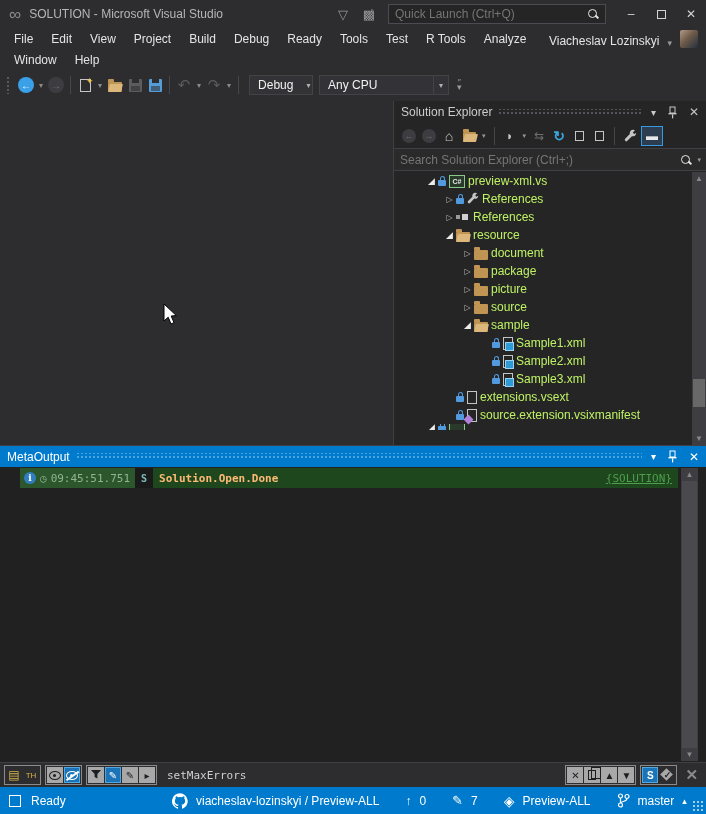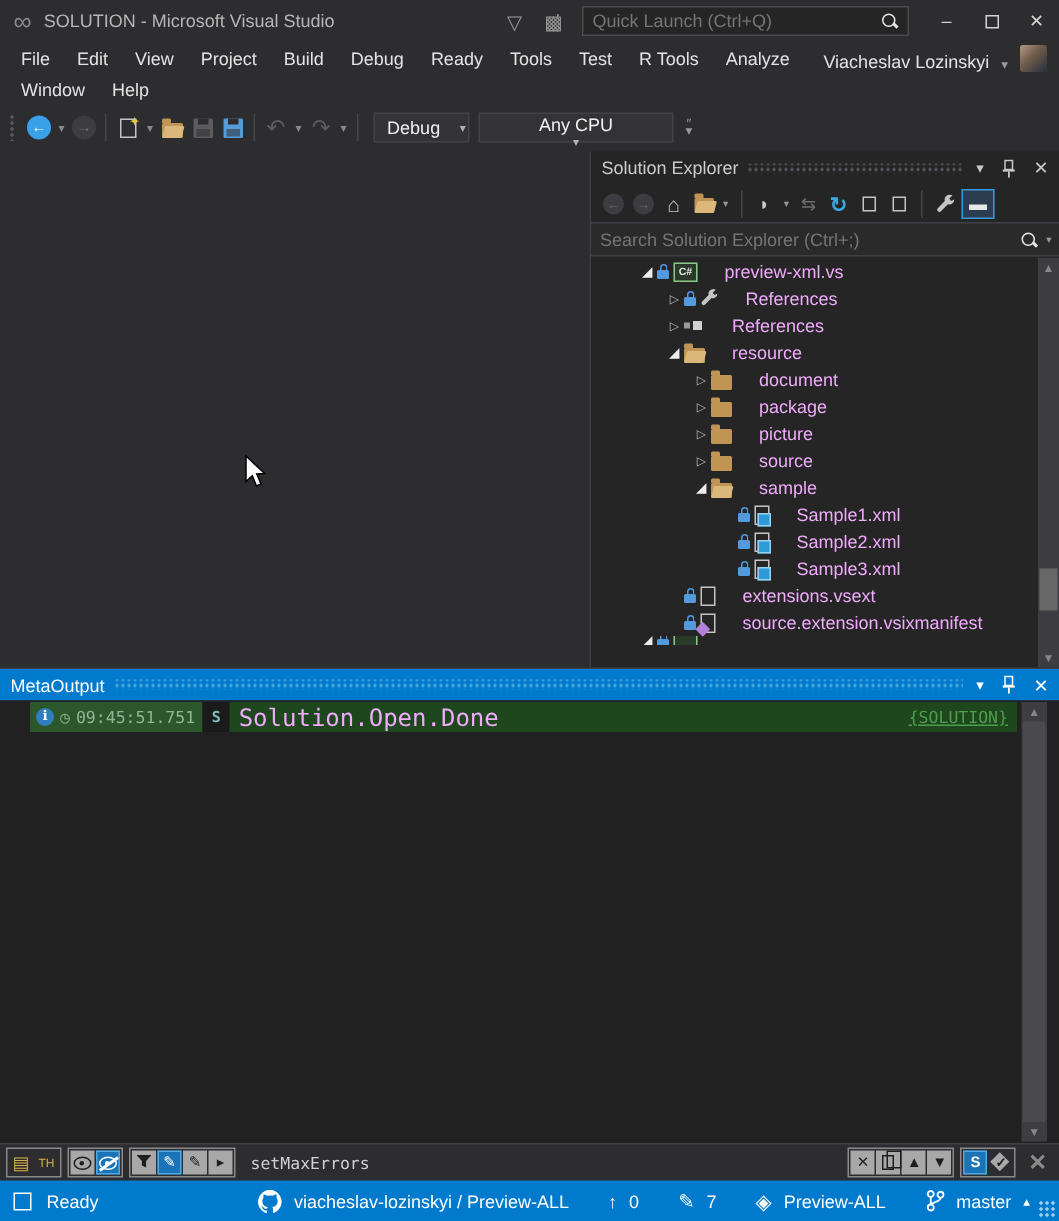--- a/index.html
+++ b/index.html
@@ -100,21 +100,21 @@
     display:flex; align-items:center; justify-content:center; color:#e8e8e8; }
   #se-search { height:23px; background:#2a2a2b; border-top:1px solid #3F3F46;
     border-bottom:1px solid #3F3F46; display:flex; align-items:center; }
   #se-search input { flex:1; background:transparent; border:none; outline:none; color:#8a8a8a;
     font-size:12px; padding:0 6px; font-family:"Liberation Sans",sans-serif; }
 
   #se-tree { position:absolute; left:0; top:71px; right:14px; bottom:0; overflow:hidden; }
   .trow { display:flex; align-items:center; height:18px; white-space:nowrap; }
   .trow .arrow { width:13px; flex:0 0 13px; font-size:8px; color:#b8b8b8; text-align:center; }
   .trow .arrow.exp { color:#ececec; font-size:9px; }
-  .tlabel { margin-left:18px; color:#f0abfc; }
+  .tlabel { margin-left:3px; color:#bef264; }
   .ic-lock { position:relative; width:8px; height:6px; background:#519ADE; border-radius:1px;
     margin-right:3px; margin-top:3px; flex:0 0 auto; }
   .ic-lock::before { content:""; position:absolute; left:1.5px; top:-3.5px; width:3px; height:3px;
     border:1.4px solid #519ADE; border-bottom:none; border-radius:3px 3px 0 0; }
   .ic-csproj { display:inline-flex; align-items:center; justify-content:center; width:16px; height:13px;
     border:1px solid #87C987; background:#2a3a2a; color:#e8e8e8; font-size:7px; font-weight:bold; flex:0 0 auto; }
   .ic-wrench { color:#c5c5c5; font-size:11px; flex:0 0 auto; }
   .ic-refs { position:relative; width:14px; height:8px; flex:0 0 auto; }
   .ic-refs::before { content:""; position:absolute; left:0; top:2px; width:4px; height:4px; background:#9a9a9a; }
   .ic-refs::after { content:""; position:absolute; right:2px; top:1px; width:6px; height:6px; background:#d0d0d0; }
@@ -139,21 +139,21 @@
     font-family:"DejaVu Sans Mono", monospace; font-size:11px; }
   #log-left { display:flex; align-items:center; background:#2C572C; padding:0 5px 0 4px; gap:4px; }
   .info-ic { width:12px; height:12px; border-radius:50%; background:#2f7fc0; color:#fff;
     font-size:9px; font-weight:bold; display:flex; align-items:center; justify-content:center;
     font-family:"DejaVu Serif", serif; }
   .clock-ic { color:#8fae8f; font-size:11px; }
   #log-time { color:#93b493; }
   #log-sbox { width:18px; background:#1a1a1a; display:flex; align-items:center; justify-content:center; }
   .s-logo { color:#7fbfbf; font-size:10px; font-weight:bold; }
   #log-main { flex:1; background:#1E471E; display:flex; align-items:center; padding:0 6px; }
-  #log-msg { color:#f0abfc; font-weight:normal; font-size:16px; }
+  #log-msg { color:#fdba74; font-weight:bold; font-size:11px; }
   #log-tag { margin-left:auto; color:#4E9E4E;text-decoration:underline; }
   #out-scroll { position:absolute; right:8px; top:1px; width:17px; bottom:1px; background:#3E3E42; }
   #out-thumb { position:absolute; left:1px; right:1px; top:13px; bottom:13px; background:#4a4a4e; }
   #out-scroll .sb-arrow { width:17px; }
 
   
   #out-toolbar { position:absolute; left:0; bottom:0; width:706px; height:25px; background:#2D2D30;
     border-top:1px solid #3F3F46; display:flex; align-items:center; padding:0 4px; gap:4px; }
   .og { display:flex; align-items:center; border:1px solid #8a8a8a; padding:1px; gap:1px; height:20px; }
   .ob { width:16px; height:16px; display:flex; align-items:center; justify-content:center;
@@ -266,21 +266,21 @@
     <span class="tbtn glyph-dis">↶</span>
     <span class="t-caret">▾</span>
     <span class="tbtn glyph-dis">↷</span>
     <span class="t-caret">▾</span>
     <span class="sep-v"></span>
     <div class="combo" style="width:64px;">
       <span class="cval" style="flex:1;">Debug</span>
       <span class="csep"></span>
         <span class="ccar">▾</span>
     </div>
-    <div class="combo" style="width:130px;flex-direction:column;">
+    <div class="combo" style="width:130px;">
       <span class="cval" style="flex:1;">Any CPU</span>
       <span class="csep"></span>
         <span class="ccar">▾</span>
     </div>
     <span id="tb-overflow">
         <span>″</span>
         <span>▾</span>
       </span>
   </div>
 

